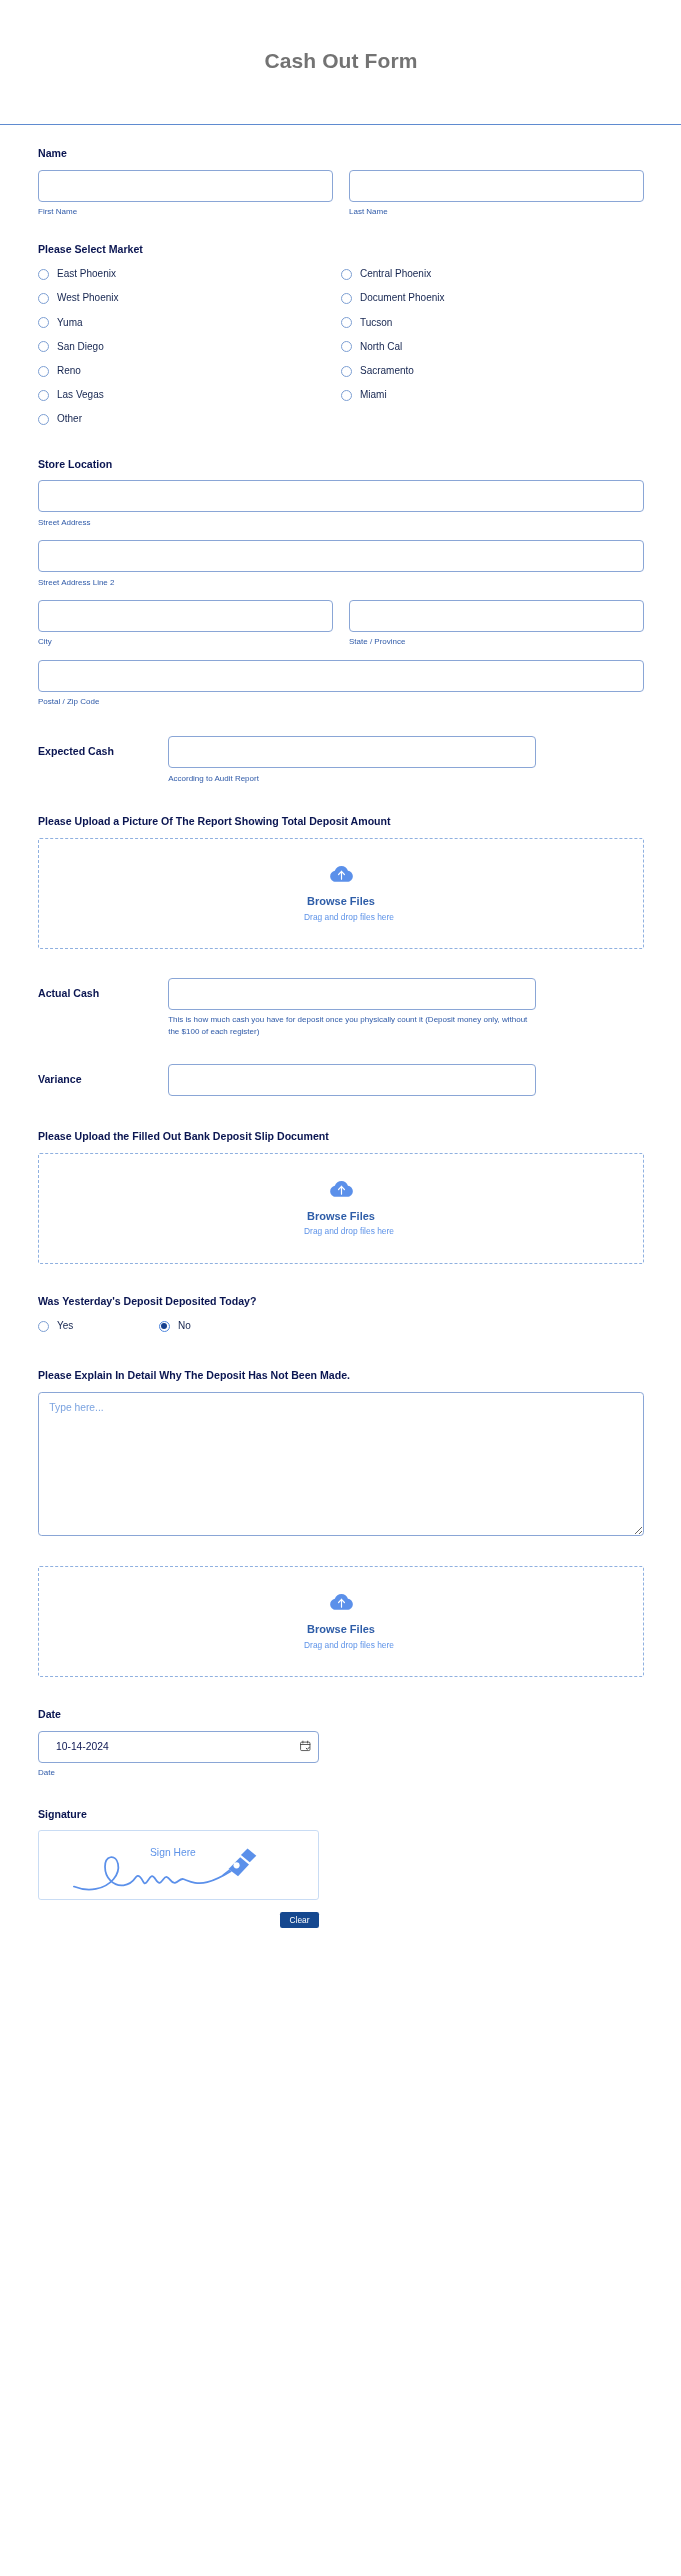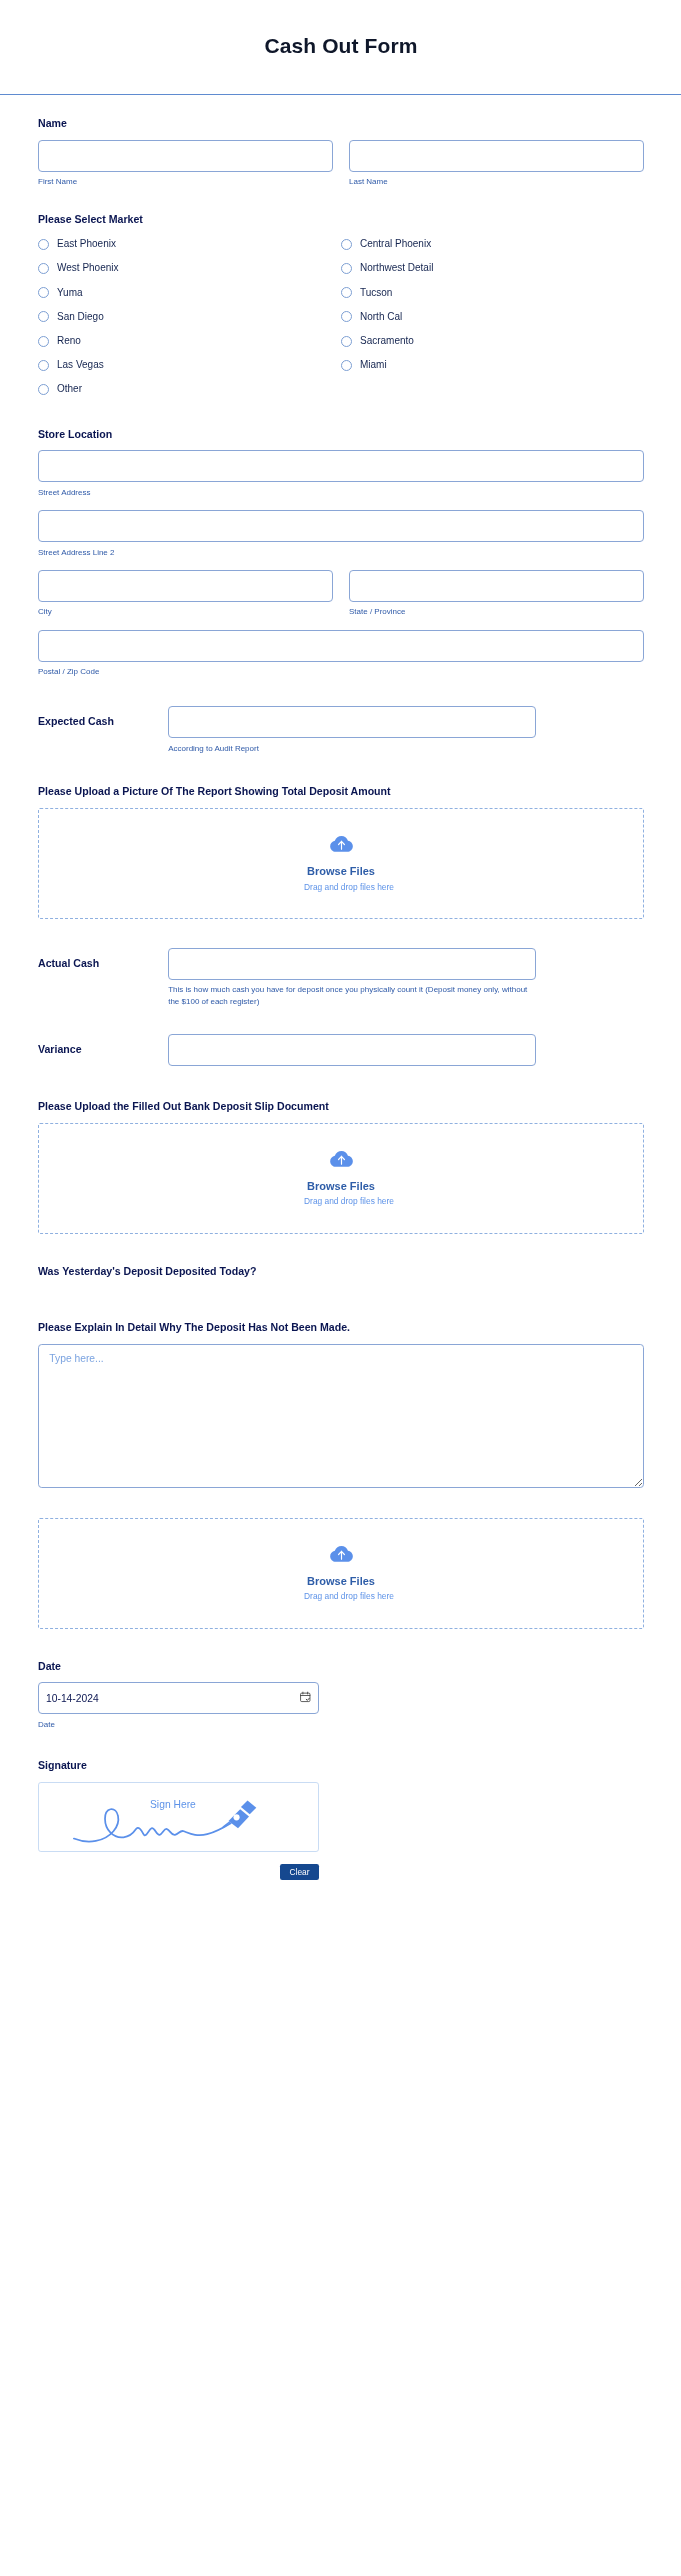--- a/index.html
+++ b/index.html
@@ -21,24 +21,24 @@
     position: relative;
   }
 
   
   .form-header {
     padding: 32px 0 34px 0;
     text-align: center;
     border-bottom: 1.5px solid #5f8bd0;
   }
   .form-title {
-    margin: 2px;
+    margin: 17px;
     font-size: 21px;
     font-weight: bold;
-    color: #0f172a;
+    color: #737373;
     letter-spacing: 0.1px;
   }
 
   
   .form-body {
     padding: 0 38px 0 38px;
   }
   .field {
     padding-top: 22px;
   }
@@ -60,21 +60,21 @@
   .tf {
     width: 100%;
     height: 32px;
     border: 0.7px solid #8aa6d6;
     border-radius: 4px;
     background: #fff;
     outline: none;
     font-family: "Liberation Sans", sans-serif;
     font-size: 10.3px;
     color: #0a1551;
-    padding: 0 7px;
+    padding: 0 17px;
   }
   .tf::placeholder { color: #7ba3e0; }
 
   .two-col {
     display: flex;
     gap: 16px;
   }
   .two-col > .col { flex: 1 1 0; min-width: 0; }
 
   
@@ -317,21 +317,21 @@
             <span class="radio-label">Other</span>
           </div>
         </div>
         <div class="radio-col">
           <div class="radio-item">
             <span class="radio-dot"></span>
             <span class="radio-label">Central Phoenix</span>
           </div>
           <div class="radio-item">
             <span class="radio-dot"></span>
-            <span class="radio-label">Northwest Detail</span>
+            <span class="radio-label">Document Phoenix</span>
           </div>
           <div class="radio-item">
             <span class="radio-dot"></span>
             <span class="radio-label">Tucson</span>
           </div>
           <div class="radio-item">
             <span class="radio-dot"></span>
             <span class="radio-label">North Cal</span>
           </div>
           <div class="radio-item">
@@ -425,20 +425,30 @@
             <path d="M17 19.5V8.8M17 8.8l-4 4.2M17 8.8l4 4.2" stroke="#ffffff" stroke-width="1.6" fill="none" stroke-linecap="round" stroke-linejoin="round"></path>
           </svg>
         </span>
         <div class="browse-files">Browse Files</div>
         <div class="drag-hint">Drag and drop files here</div>
       </div>
     </div>
 
     <div class="field" style="padding-top:31px">
       <div class="field-label">Was Yesterday's Deposit Deposited Today?</div>
+      <div class="radio-inline">
+        <div class="radio-item">
+          <span class="radio-dot"></span>
+          <span class="radio-label">Yes</span>
+        </div>
+        <div class="radio-item">
+          <span class="radio-dot checked"></span>
+          <span class="radio-label">No</span>
+        </div>
+      </div>
     </div>
 
     <div class="field" style="padding-top:34px">
       <div class="field-label">Please Explain In Detail Why The Deposit Has Not Been Made.</div>
       <textarea class="ta" placeholder="Type here..." style=""></textarea>
     </div>
 
     <div class="field" style="padding-top:28px">
       <div class="dropzone">
         <span class="cloud-icon">

